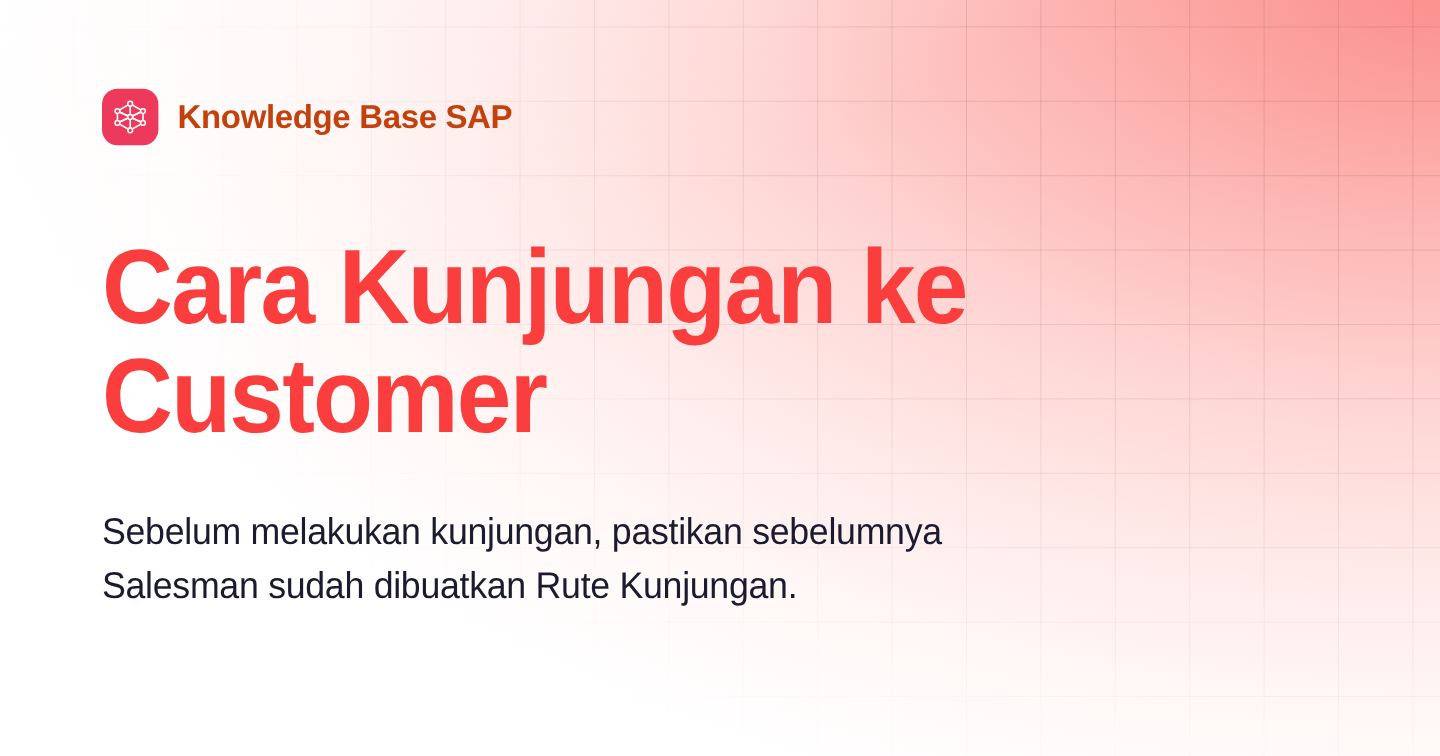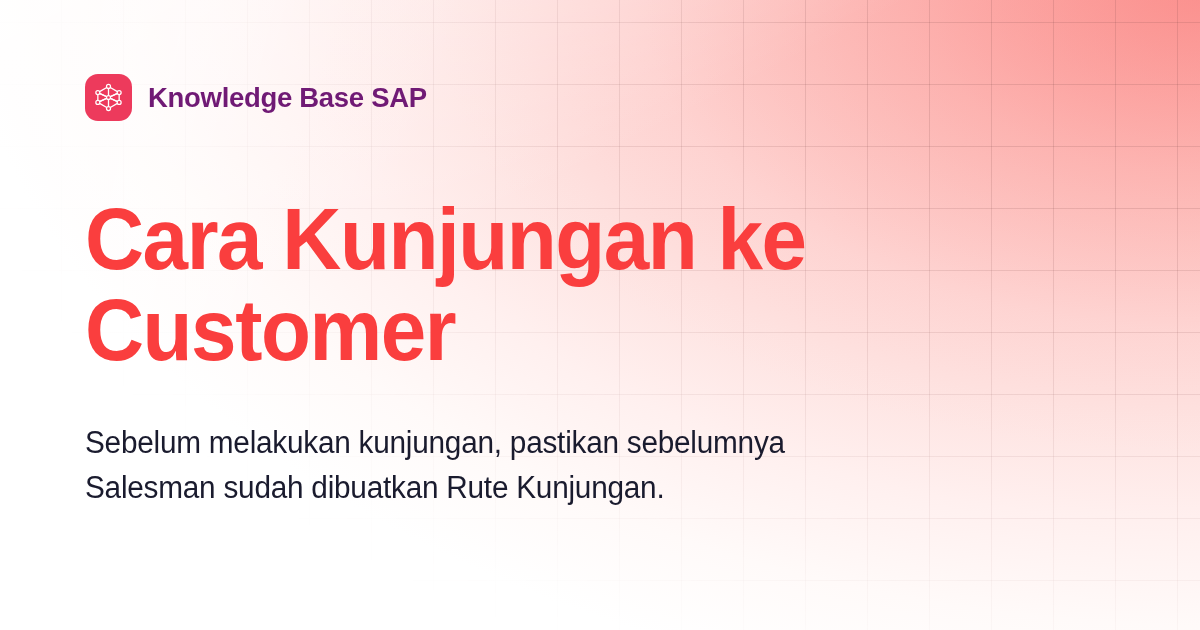--- a/index.html
+++ b/index.html
@@ -109,21 +109,21 @@
     display:flex;
     align-items:center;
     justify-content:center;
     flex:none;
   }
   .brand-badge svg{display:block;}
   .brand-name{
     font-size:27.5px;
     font-weight:700;
     letter-spacing:-0.3px;
-    color:#701a75;
+    color:#c2410c;
     white-space:nowrap;
   }
 
   .headline{
     margin-top:73px;
     font-size:88px;
     line-height:1.03;
     font-weight:700;
     letter-spacing:-1.6px;
     color:#fa3e3e;

